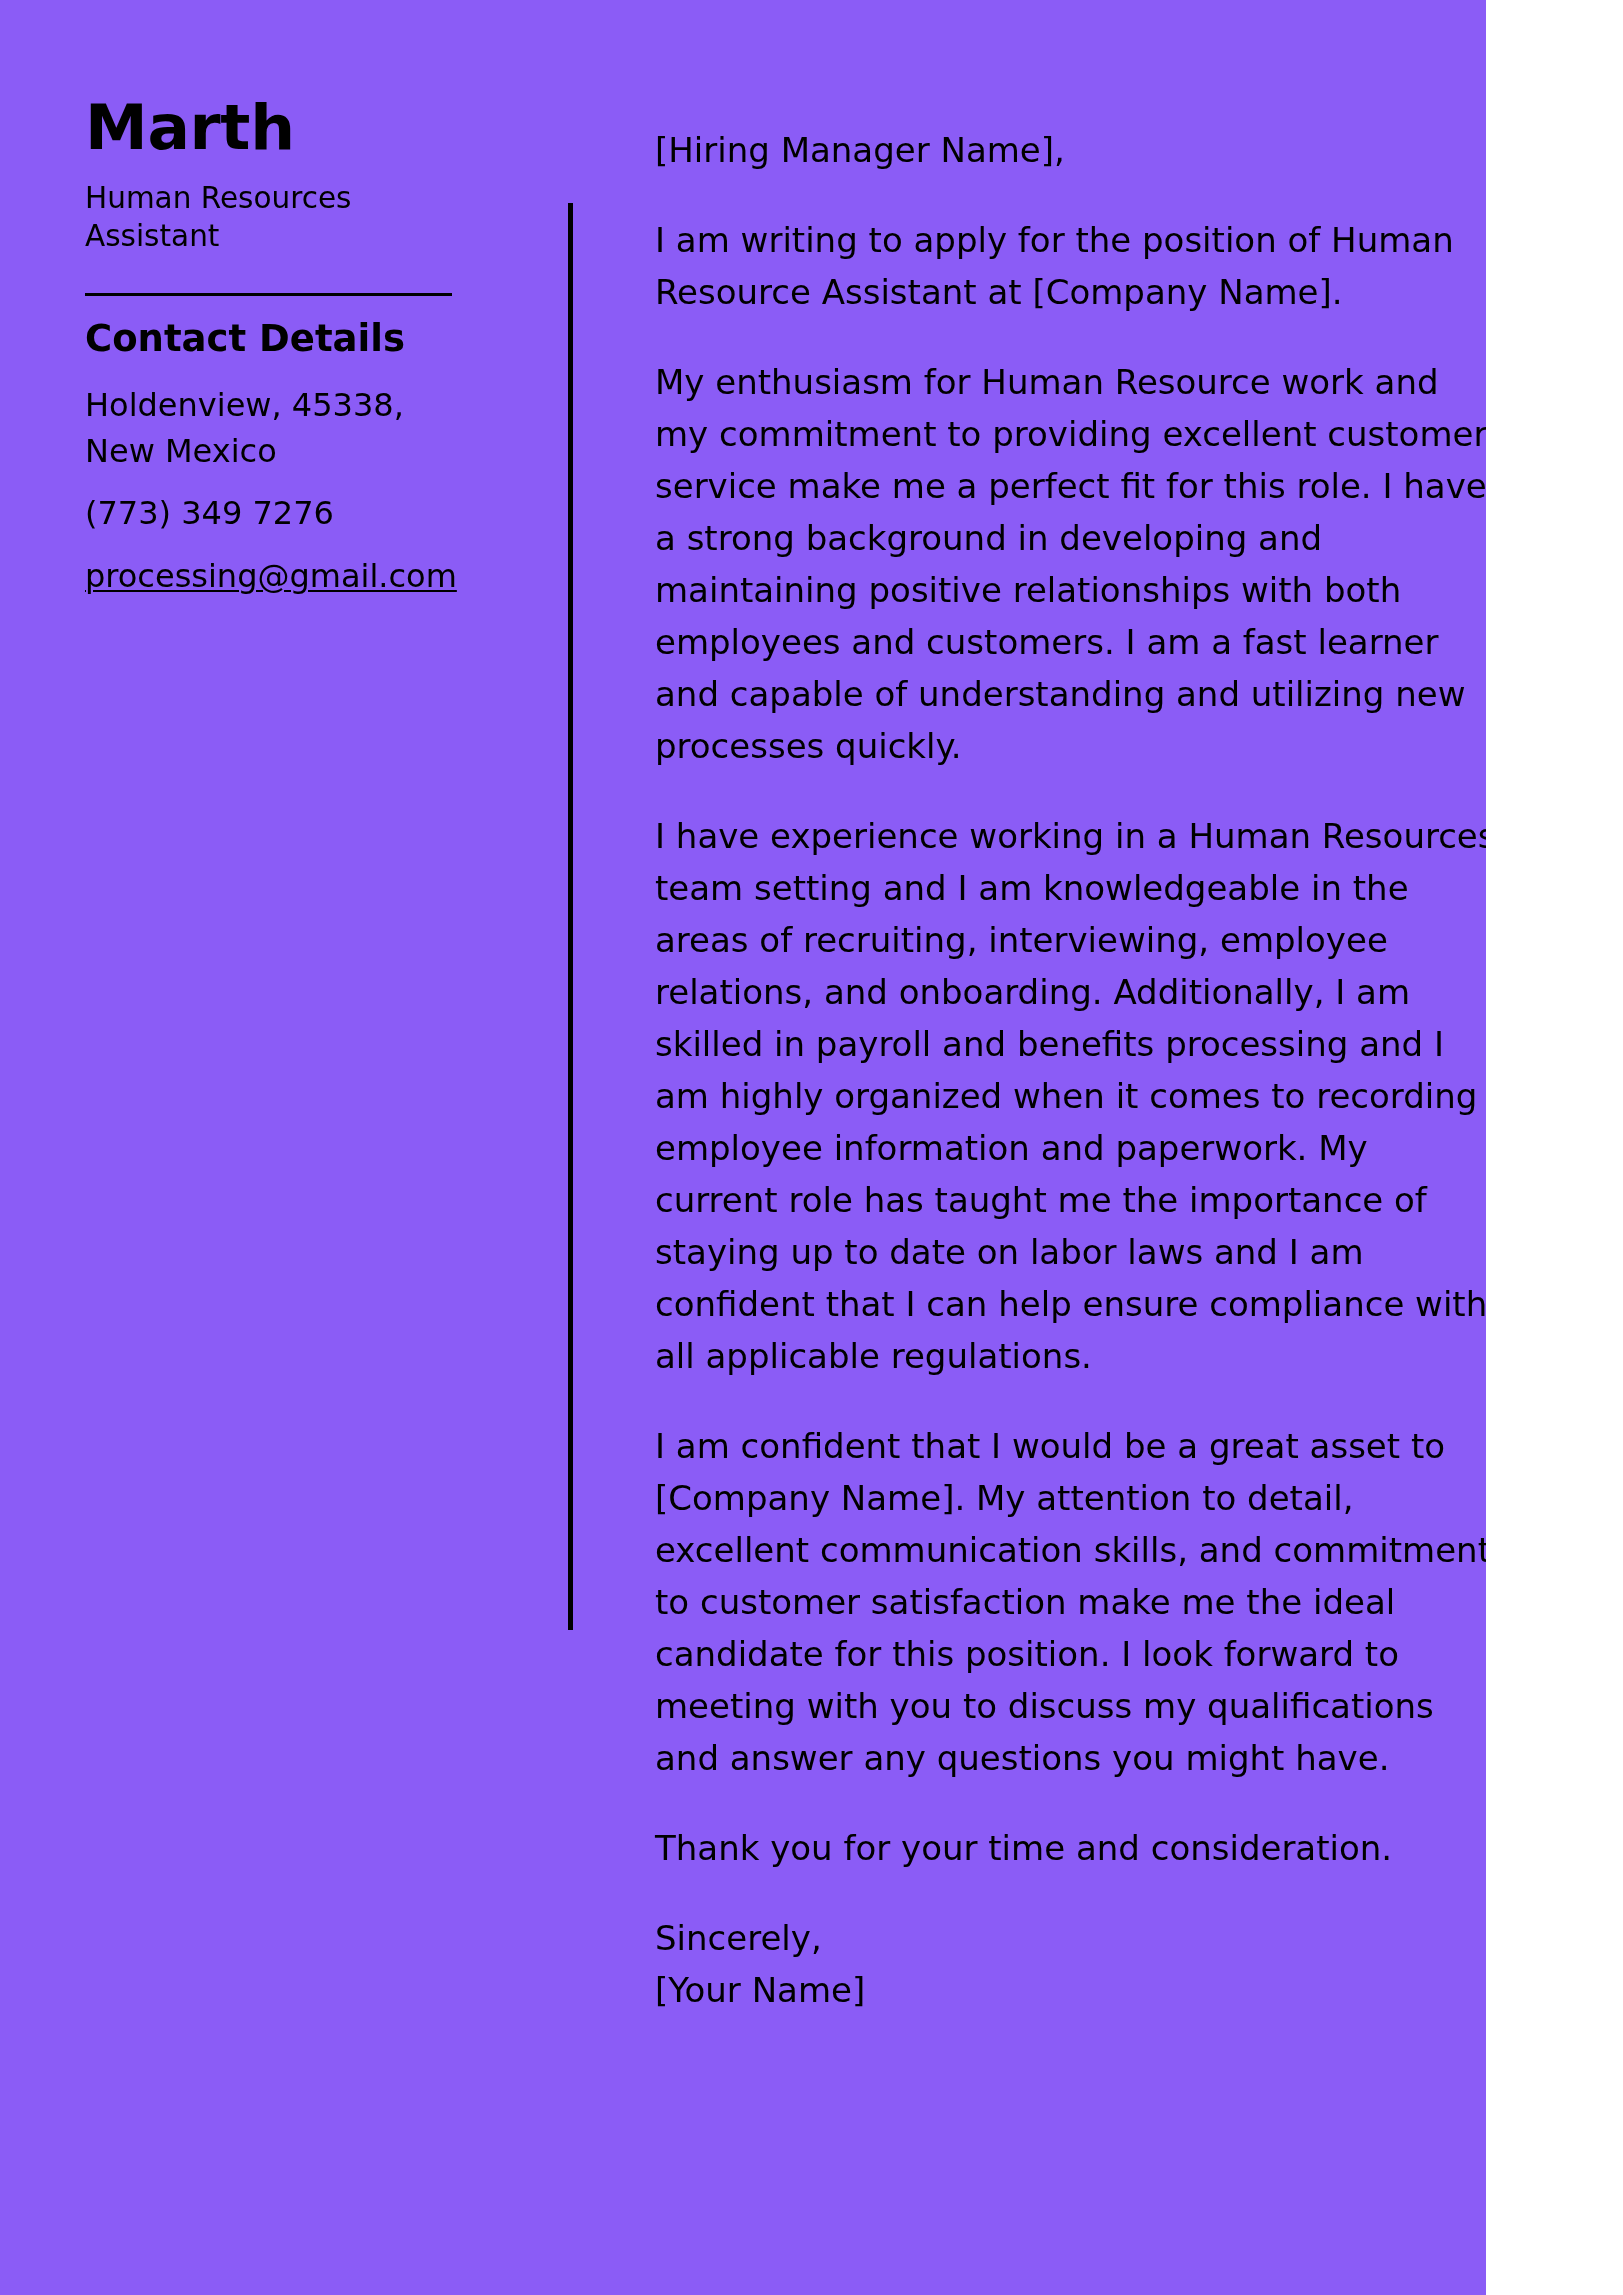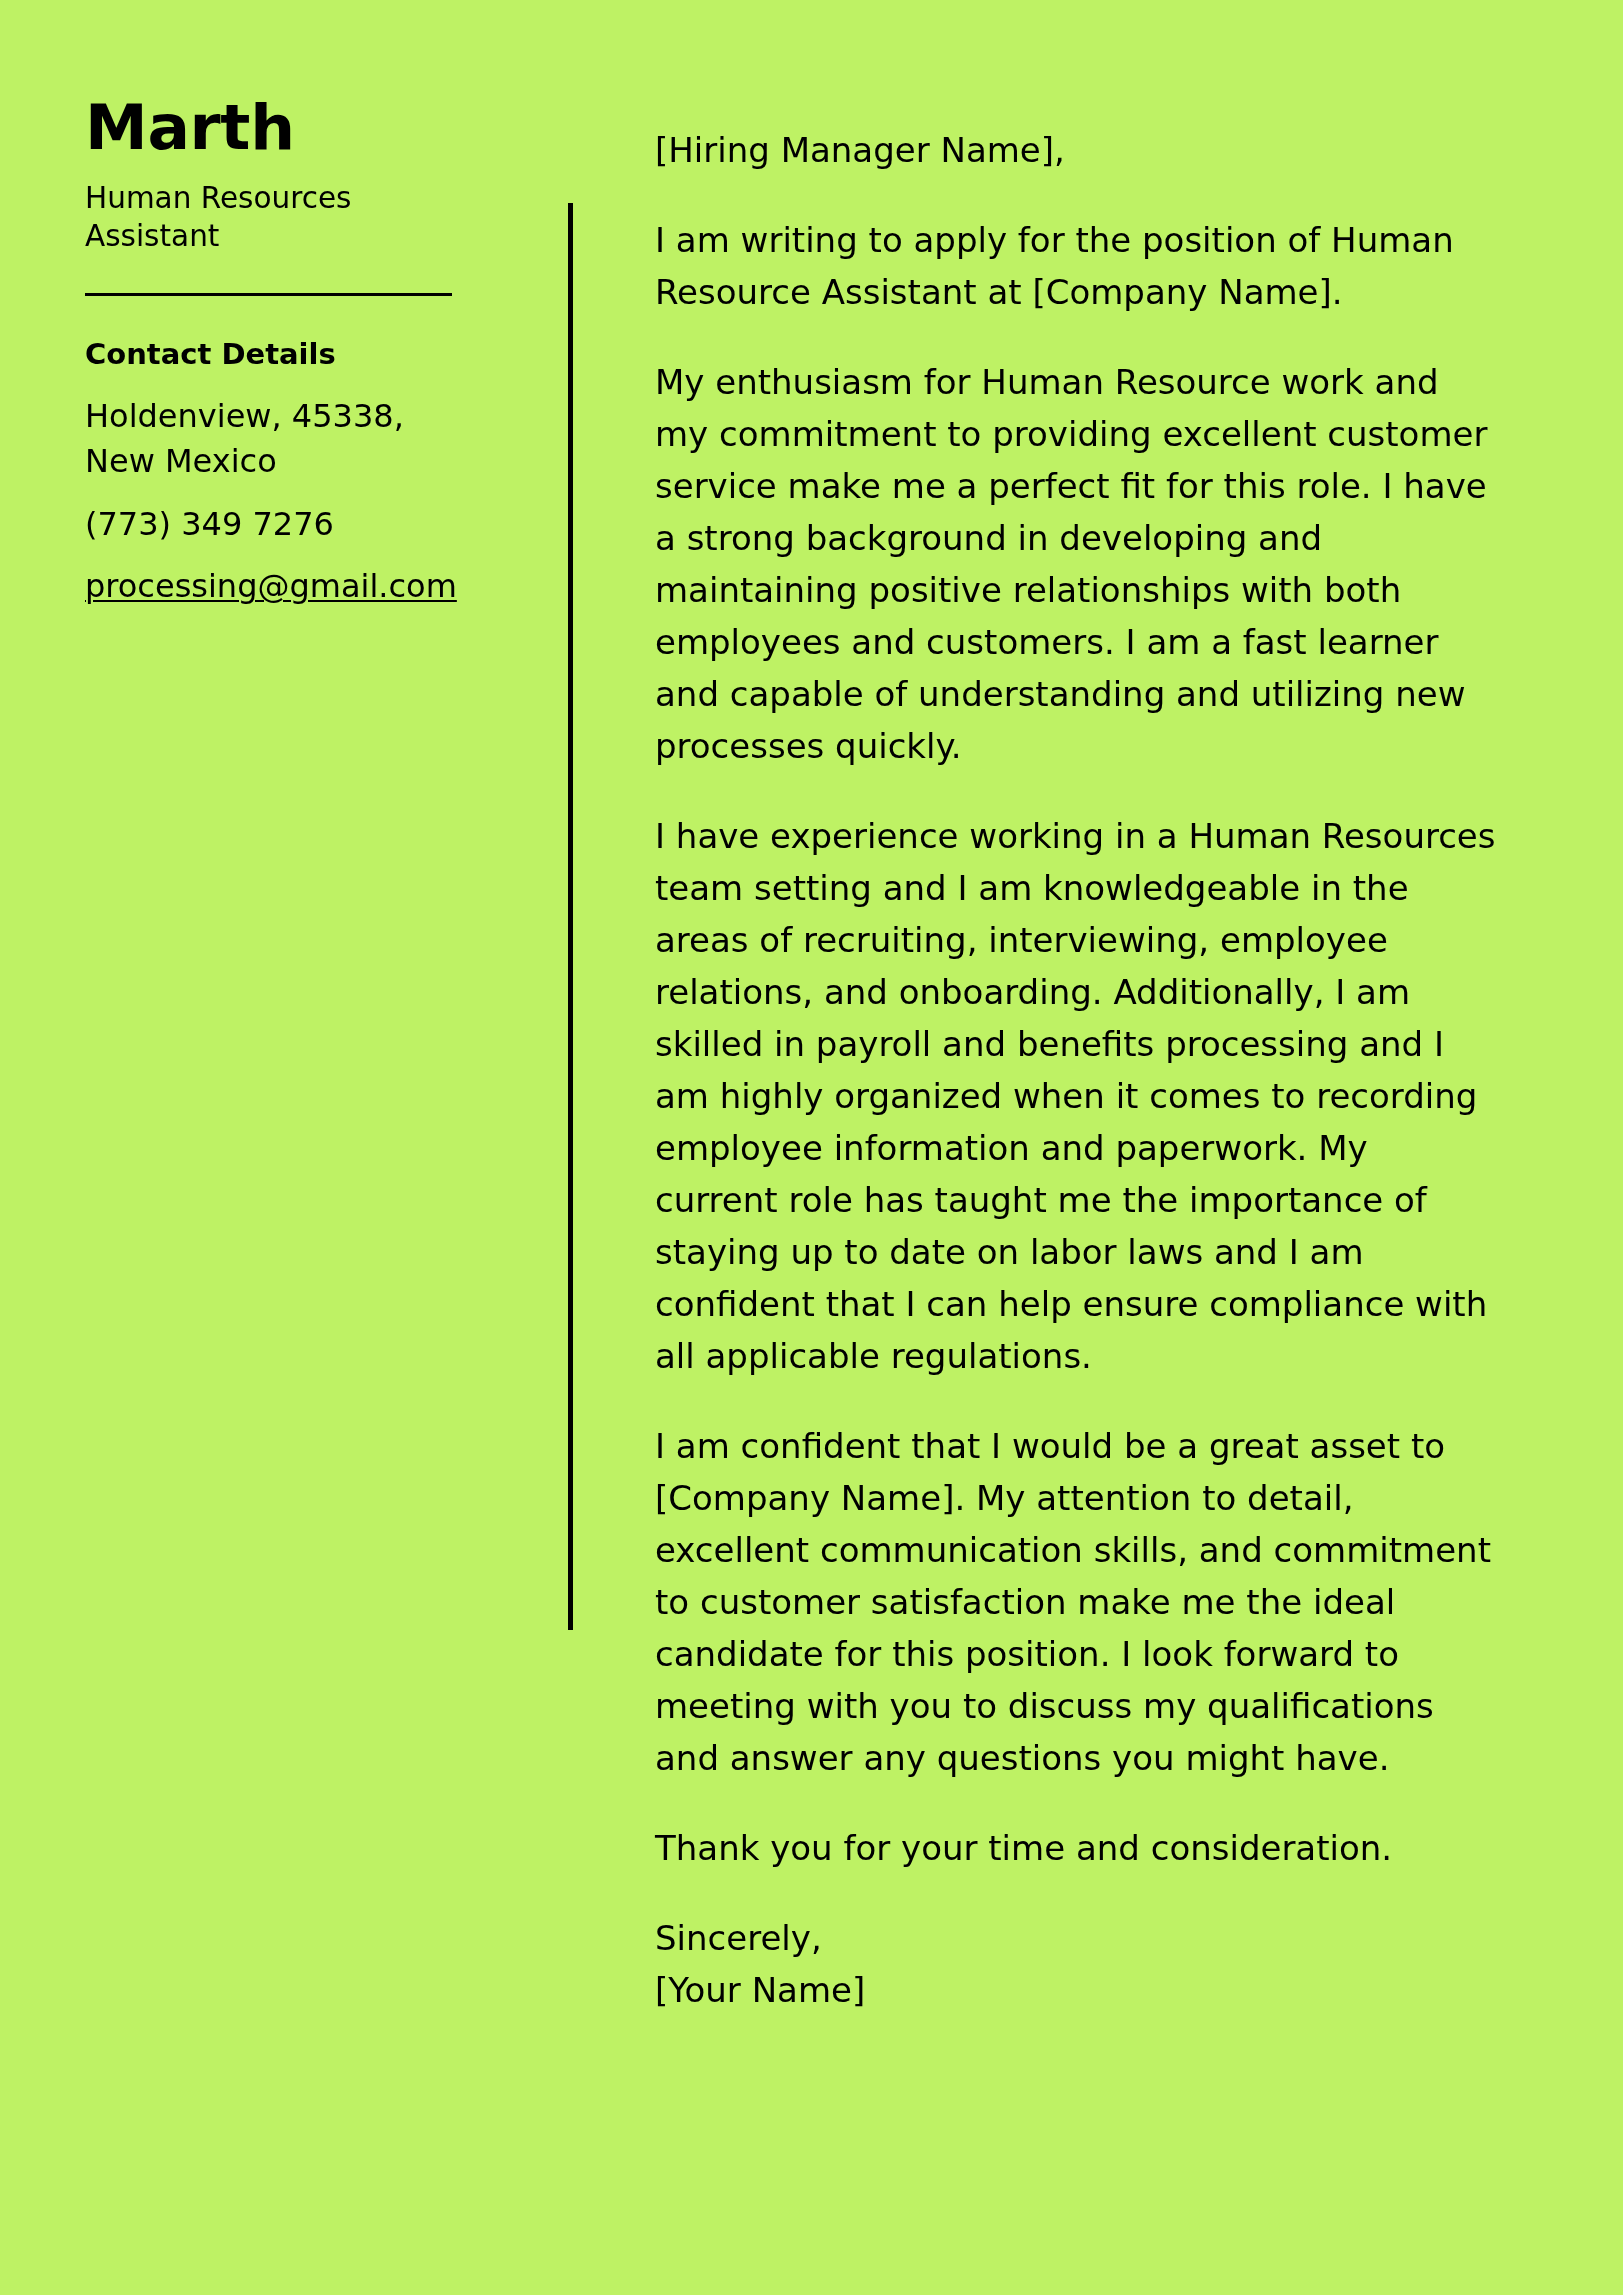--- a/index.html
+++ b/index.html
@@ -10,23 +10,23 @@
   body {
     width: 1623px;
     height: 2295px;
     font-family: "DejaVu Sans", sans-serif;
     color: #000000;
     -webkit-font-smoothing: antialiased;
   }
 
   .page {
     position: relative;
-    width: 1623px;
+    width: 1486px;
     height: 2295px;
-    background: #bef264;
+    background: #8b5cf6;
     overflow: hidden;
   }
 
   
   .sidebar {
     position: absolute;
     left: 85px;
     top: 92px;
     width: 376px;
   }
@@ -54,22 +54,22 @@
   }
 
   .rule {
     margin-top: 37px;
     width: 367px;
     height: 3.3px;
     background: #000000;
   }
 
   .section-heading {
-    margin-top: 41px;
-    font-size: 29px;
+    margin-top: 21px;
+    font-size: 37px;
     line-height: 1.2;
     font-weight: 600;
     color: #000000;
   }
 
   .contact-list {
     margin-top: 22px;
   }
   .contact-item {
     font-size: 32px;

